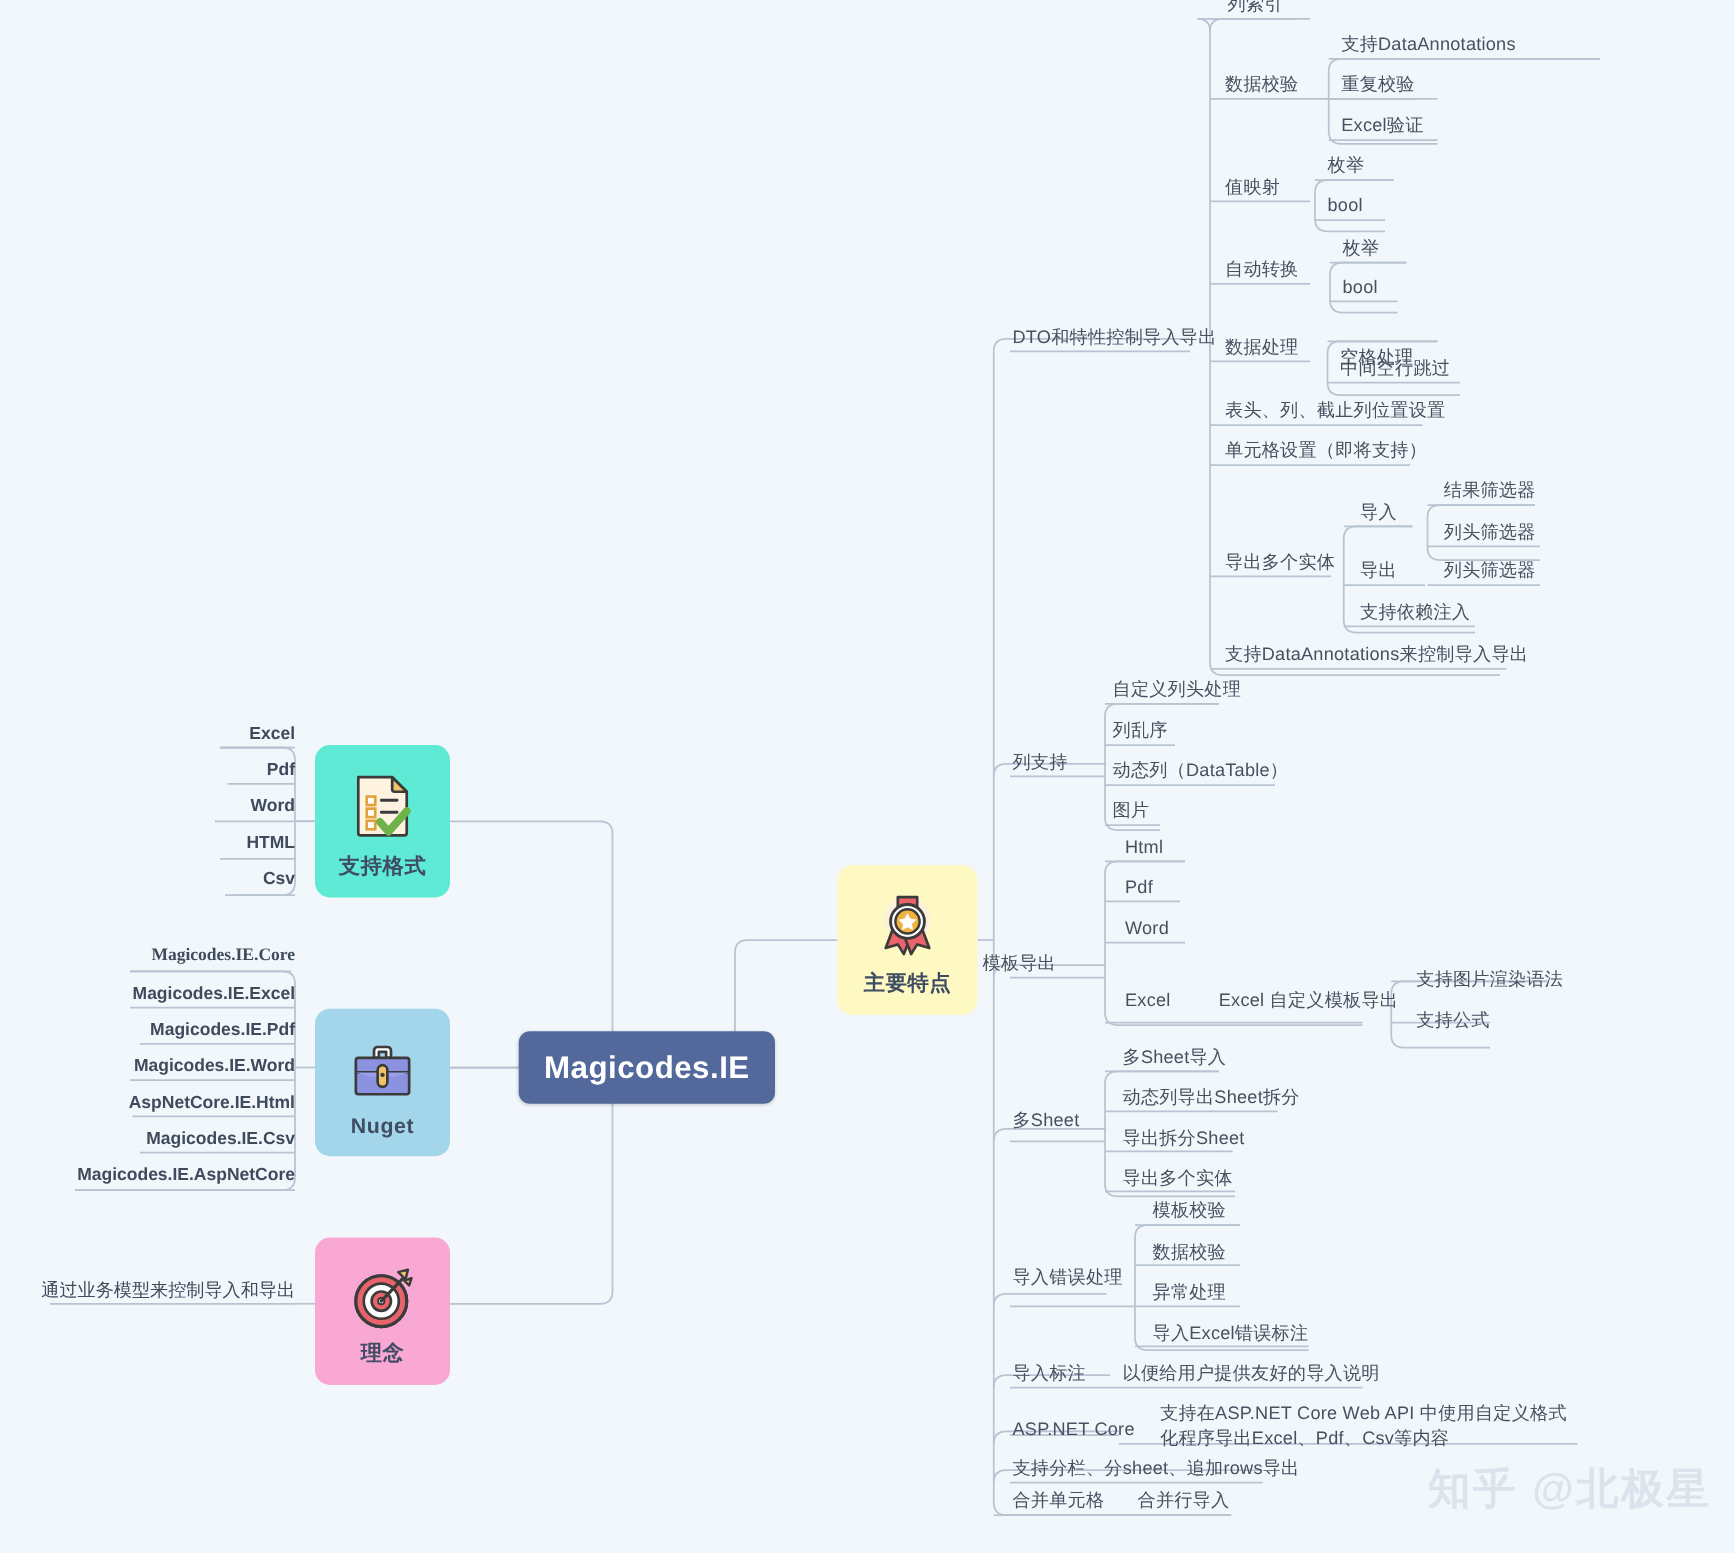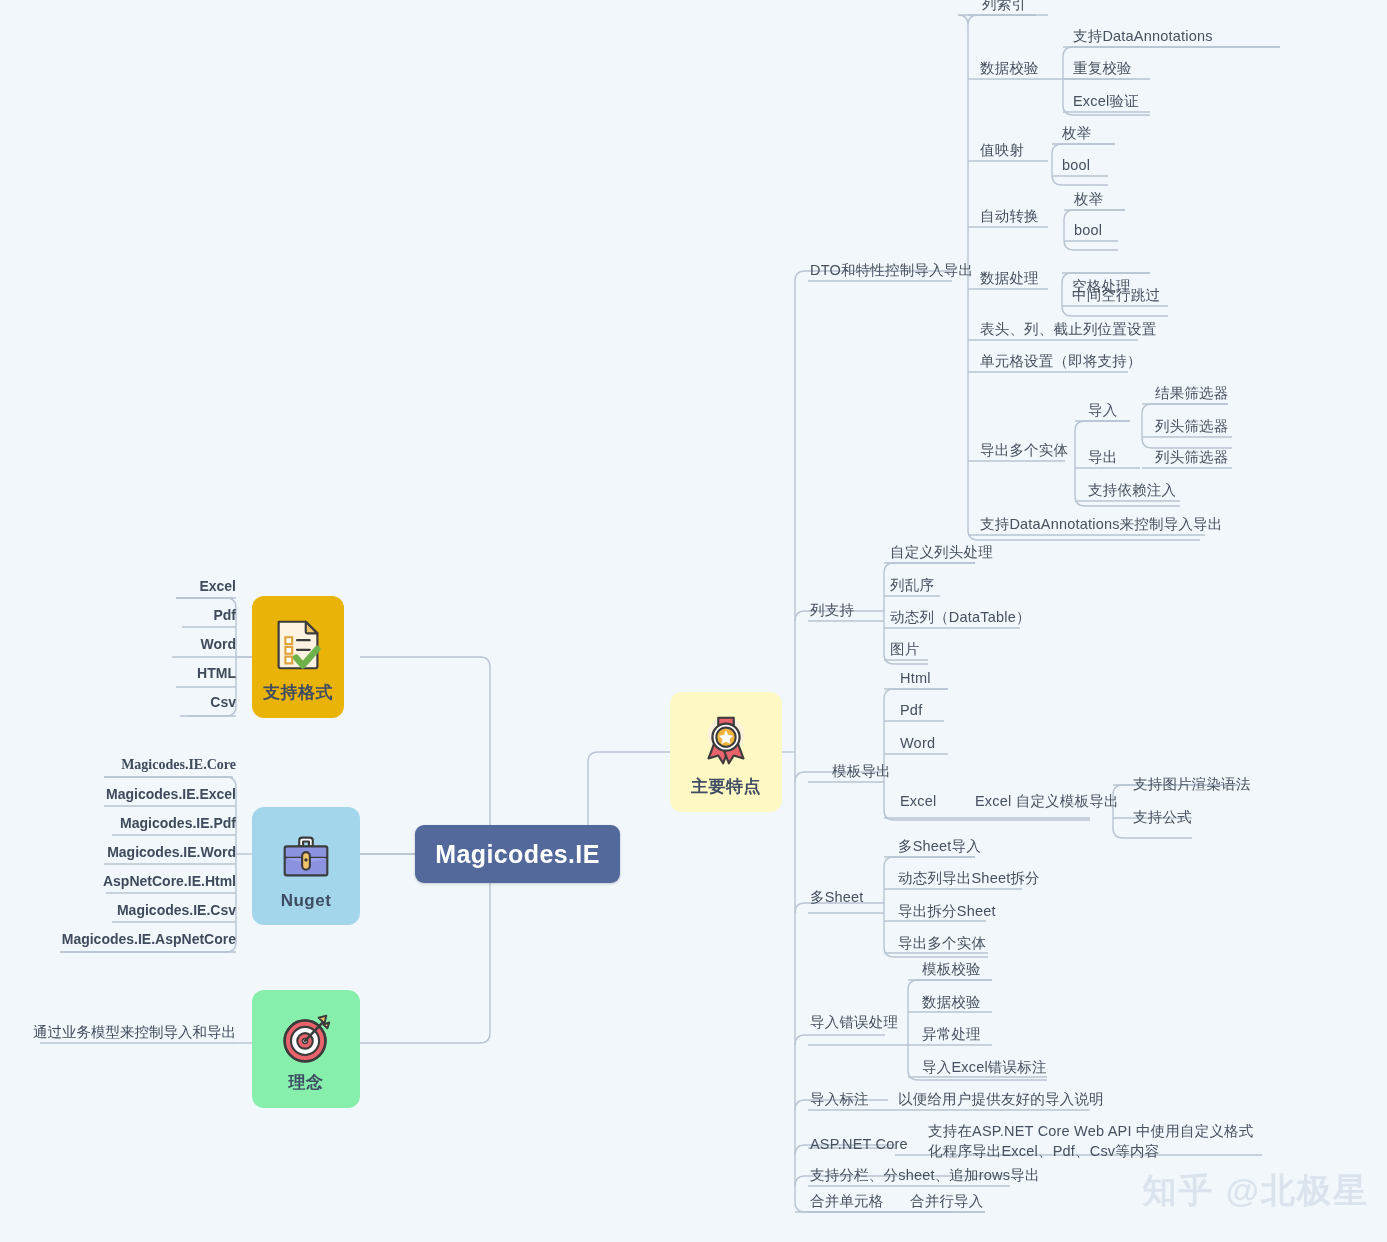--- a/index.html
+++ b/index.html
@@ -193,21 +193,21 @@
     <path d="M888 1110 H 1090" stroke="#b9c4d2"></path>
 
     <path d="M808 1148 H 895" stroke="#b9c4d2"></path>
     <path d="M895 1155 H 1262" stroke="#b9c4d2"></path>
 
     <path d="M808 1186 H 1010" stroke="#b9c4d2"></path>
 
     <path d="M808 1212 H 985" stroke="#b9c4d2"></path>
   </svg>
 
-  <div class="card" style="left: 252px; top: 596px; width: 92px; height: 122px; background: #eab308;">
+  <div class="card" style="left: 252px; top: 596px; width: 108px; height: 122px; background: #5eead4;">
     <svg class="ico" viewBox="0 0 64 64">
       <path d="M12 8 h28 l12 12 v34 a2 2 0 0 1 -2 2 H14 a2 2 0 0 1 -2 -2 V10 a2 2 0 0 1 2 -2z" fill="#fdf3e0" stroke="#3b3b3b" stroke-width="2.2" stroke-linejoin="round"></path>
       <path d="M40 8 v10 a2 2 0 0 0 2 2 h10z" fill="#f2c46a" stroke="#3b3b3b" stroke-width="2.2" stroke-linejoin="round"></path>
       <rect x="19" y="24" width="7" height="7" fill="#fff" stroke="#e0a33c" stroke-width="2.2"></rect>
       <rect x="19" y="34" width="7" height="7" fill="#fff" stroke="#e0a33c" stroke-width="2.2"></rect>
       <rect x="19" y="44" width="7" height="7" fill="#fff" stroke="#e0a33c" stroke-width="2.2"></rect>
       <path d="M31 27 h13 M31 37 h13" stroke="#3b3b3b" stroke-width="2.4" stroke-linecap="round"></path>
       <path d="M30 45 l7 8 l15 -17" fill="none" stroke="#6fb24a" stroke-width="6.5" stroke-linecap="round" stroke-linejoin="round"></path>
     </svg>
     <div class="cap">支持格式</div>
@@ -218,21 +218,21 @@
       <path d="M25 16 a3 3 0 0 1 3 -3 h8 a3 3 0 0 1 3 3 v6 h-4 v-5 h-6 v5 h-4z" fill="#fff" stroke="#3b3b3b" stroke-width="2.2" stroke-linejoin="round"></path>
       <rect x="10" y="22" width="44" height="30" rx="2" fill="#8b92e0" stroke="#3b3b3b" stroke-width="2.2"></rect>
       <path d="M10 34 h44" stroke="#3b3b3b" stroke-width="2.2"></path>
       <path d="M10 34 q22 8 44 0" fill="#9aa0e8" stroke="none"></path>
       <rect x="28" y="28" width="8" height="18" rx="4" fill="#f2c46a" stroke="#3b3b3b" stroke-width="2.2"></rect>
       <circle cx="32" cy="36" r="1.8" fill="#3b3b3b"></circle>
     </svg>
     <div class="cap">Nuget</div>
   </div>
 
-  <div class="card" style="left: 252px; top: 990px; width: 108px; height: 118px; background: #86efac;">
+  <div class="card" style="left: 252px; top: 990px; width: 108px; height: 118px; background: #f9a8d4;">
     <svg class="ico" viewBox="0 0 64 64">
       <circle cx="31" cy="34" r="21" fill="#fff" stroke="#3b3b3b" stroke-width="2.6"></circle>
       <circle cx="31" cy="34" r="21" fill="#e8636b" stroke="#3b3b3b" stroke-width="2.6"></circle>
       <circle cx="31" cy="34" r="14.5" fill="#fff" stroke="#3b3b3b" stroke-width="2.2"></circle>
       <circle cx="31" cy="34" r="8" fill="#e8636b" stroke="#3b3b3b" stroke-width="2.2"></circle>
       <circle cx="31" cy="34" r="2.6" fill="#fff" stroke="#3b3b3b" stroke-width="1.6"></circle>
       <path d="M31 34 L50 14" stroke="#3b3b3b" stroke-width="2.6" stroke-linecap="round"></path>
       <path d="M45 10 l8 -2 l-2 8 z" fill="#f2c46a" stroke="#3b3b3b" stroke-width="2" stroke-linejoin="round"></path>
       <path d="M50 17 l6 -2 l-2 6z" fill="#f2c46a" stroke="#3b3b3b" stroke-width="2" stroke-linejoin="round"></path>
     </svg>
@@ -303,21 +303,21 @@
   <div class="node" style="left:1155px;top:384px;">结果筛选器</div>
   <div class="node" style="left:1155px;top:417px;">列头筛选器</div>
   <div class="node" style="left:1155px;top:448px;">列头筛选器</div>
 
   <div class="node" style="left:810px;top:601px;">列支持</div>
   <div class="node" style="left:890px;top:543px;">自定义列头处理</div>
   <div class="node" style="left:890px;top:576px;">列乱序</div>
   <div class="node" style="left:890px;top:608px;">动态列（DataTable）</div>
   <div class="node" style="left:890px;top:640px;">图片</div>
 
-  <div class="node" style="left:832px;top:762px;">模板导出</div>
+  <div class="node" style="left:786px;top:762px;">模板导出</div>
   <div class="node" style="left:900px;top:669px;">Html</div>
   <div class="node" style="left:900px;top:701px;">Pdf</div>
   <div class="node" style="left:900px;top:734px;">Word</div>
   <div class="node" style="left:900px;top:792px;">Excel</div>
   <div class="node" style="left:975px;top:792px;">Excel 自定义模板导出</div>
   <div class="node" style="left:1133px;top:775px;">支持图片渲染语法</div>
   <div class="node" style="left:1133px;top:808px;">支持公式</div>
 
   <div class="node" style="left:810px;top:888px;">多Sheet</div>
   <div class="node" style="left:898px;top:837px;">多Sheet导入</div>

